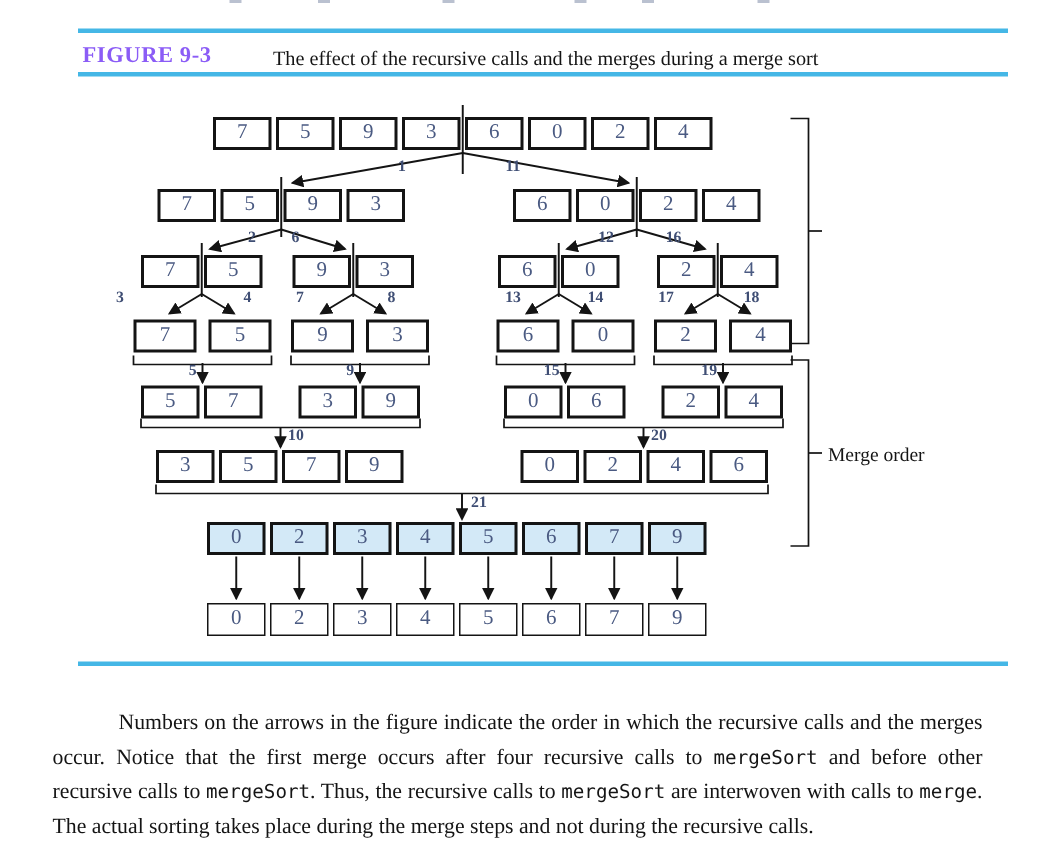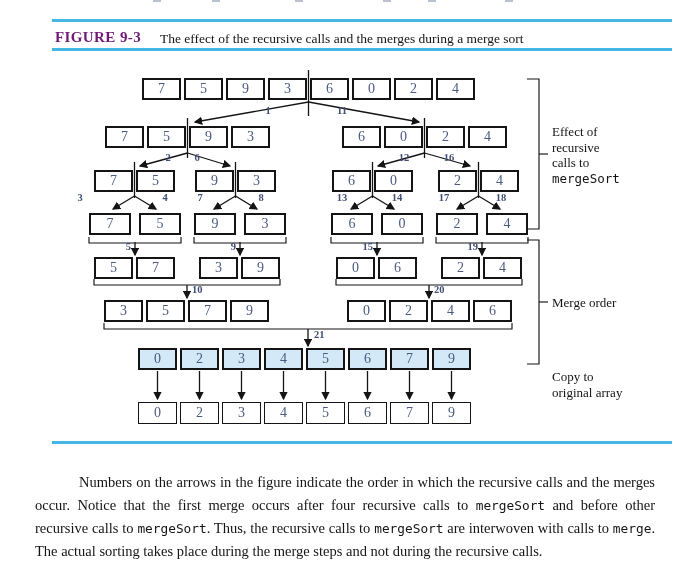--- a/index.html
+++ b/index.html
@@ -1,22 +1,22 @@
 <!DOCTYPE html>
 <html><head>
 <meta charset="utf-8">
 <style>
   html,body{margin:0;padding:0;background:#fff;}
   .page{position:relative;width:698px;height:570px;background:#fff;overflow:hidden;
         font-family:"Liberation Serif",serif;color:#111;}
   .frag{position:absolute;top:0;height:2px;width:8px;background:#a9b2c4;opacity:.8;}
   .rule{position:absolute;left:52px;width:620px;height:2.5px;background:#45b7e6;}
   .fig-label{position:absolute;left:55px;top:29px;font-size:15px;font-weight:bold;
-             color:#701a75;letter-spacing:.4px;}
-  .fig-title{position:absolute;left:160px;top:31px;font-size:13.5px;color:#141414;}
+             color:#8b5cf6;letter-spacing:.4px;}
+  .fig-title{position:absolute;left:182px;top:31px;font-size:13.5px;color:#141414;}
   svg.layer{position:absolute;left:0;top:0;}
   svg .ln{stroke:#141414;stroke-width:1.3;fill:none;}
   svg .br{stroke:#141414;stroke-width:1.15;fill:none;}
   svg .olbl{font-family:"Liberation Serif",serif;font-size:10.5px;font-weight:bold;fill:#3f4e74;}
   .array{position:absolute;display:flex;gap:3px;}
   .cell{box-sizing:border-box;width:39px;height:22px;border:2px solid #141414;background:#fff;
         display:flex;align-items:center;justify-content:center;
         font-size:14px;color:#4a5a82;}
   .array.hl .cell{background:#d3e9f7;}
   .array.thin .cell{border-width:1.5px;}
@@ -225,29 +225,19 @@
         <div class="cell">2</div>
         <div class="cell">3</div>
         <div class="cell">4</div>
         <div class="cell">5</div>
         <div class="cell">6</div>
         <div class="cell">7</div>
         <div class="cell">9</div>
       </div>
     </div>
 
-  <div class="side-label" style="left:552px;top:124px">
-    <div>Effect of</div>
-    <div>recursive</div>
-    <div>calls to</div>
-    <div class="mono">mergeSort</div>
-  </div>
   <div class="side-label" style="left:552px;top:295px">Merge order</div>
-  <div class="side-label" style="left:552px;top:369px">
-    <div>Copy to</div>
-    <div>original array</div>
-  </div>
 
   <div class="rule" style="top:441px"></div>
 
   <p class="body-text" id="paragraph"><span>Numbers on the arrows in the figure indicate the order in which the recursive calls and the merges occur. Notice that the first merge occurs after four recursive calls to </span><span class="mono">mergeSort</span><span> and before other recursive calls to </span><span class="mono">mergeSort</span><span>. Thus, the recursive calls to </span><span class="mono">mergeSort</span><span> are interwoven with calls to </span><span class="mono">merge</span><span>. The actual sorting takes place during the merge steps and not during the recursive calls.</span></p>
 
 </div>
 
 </body></html>

